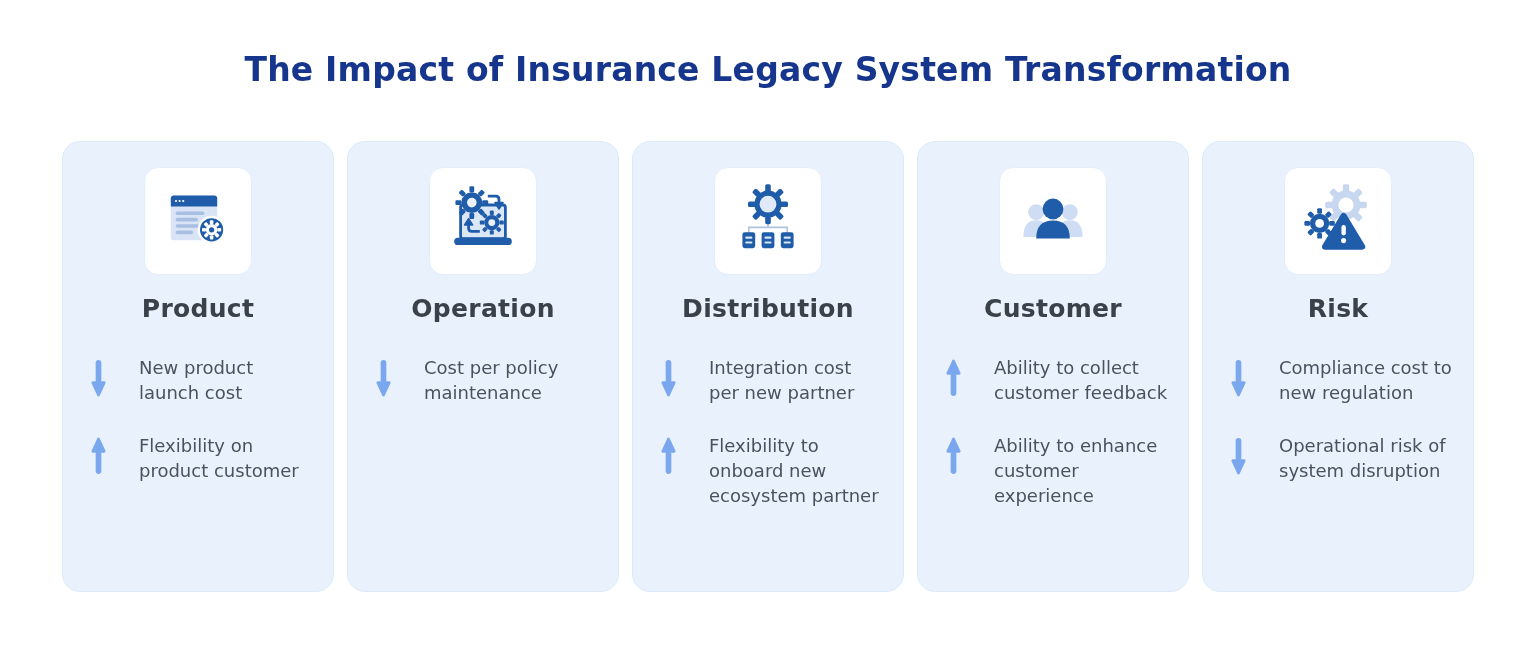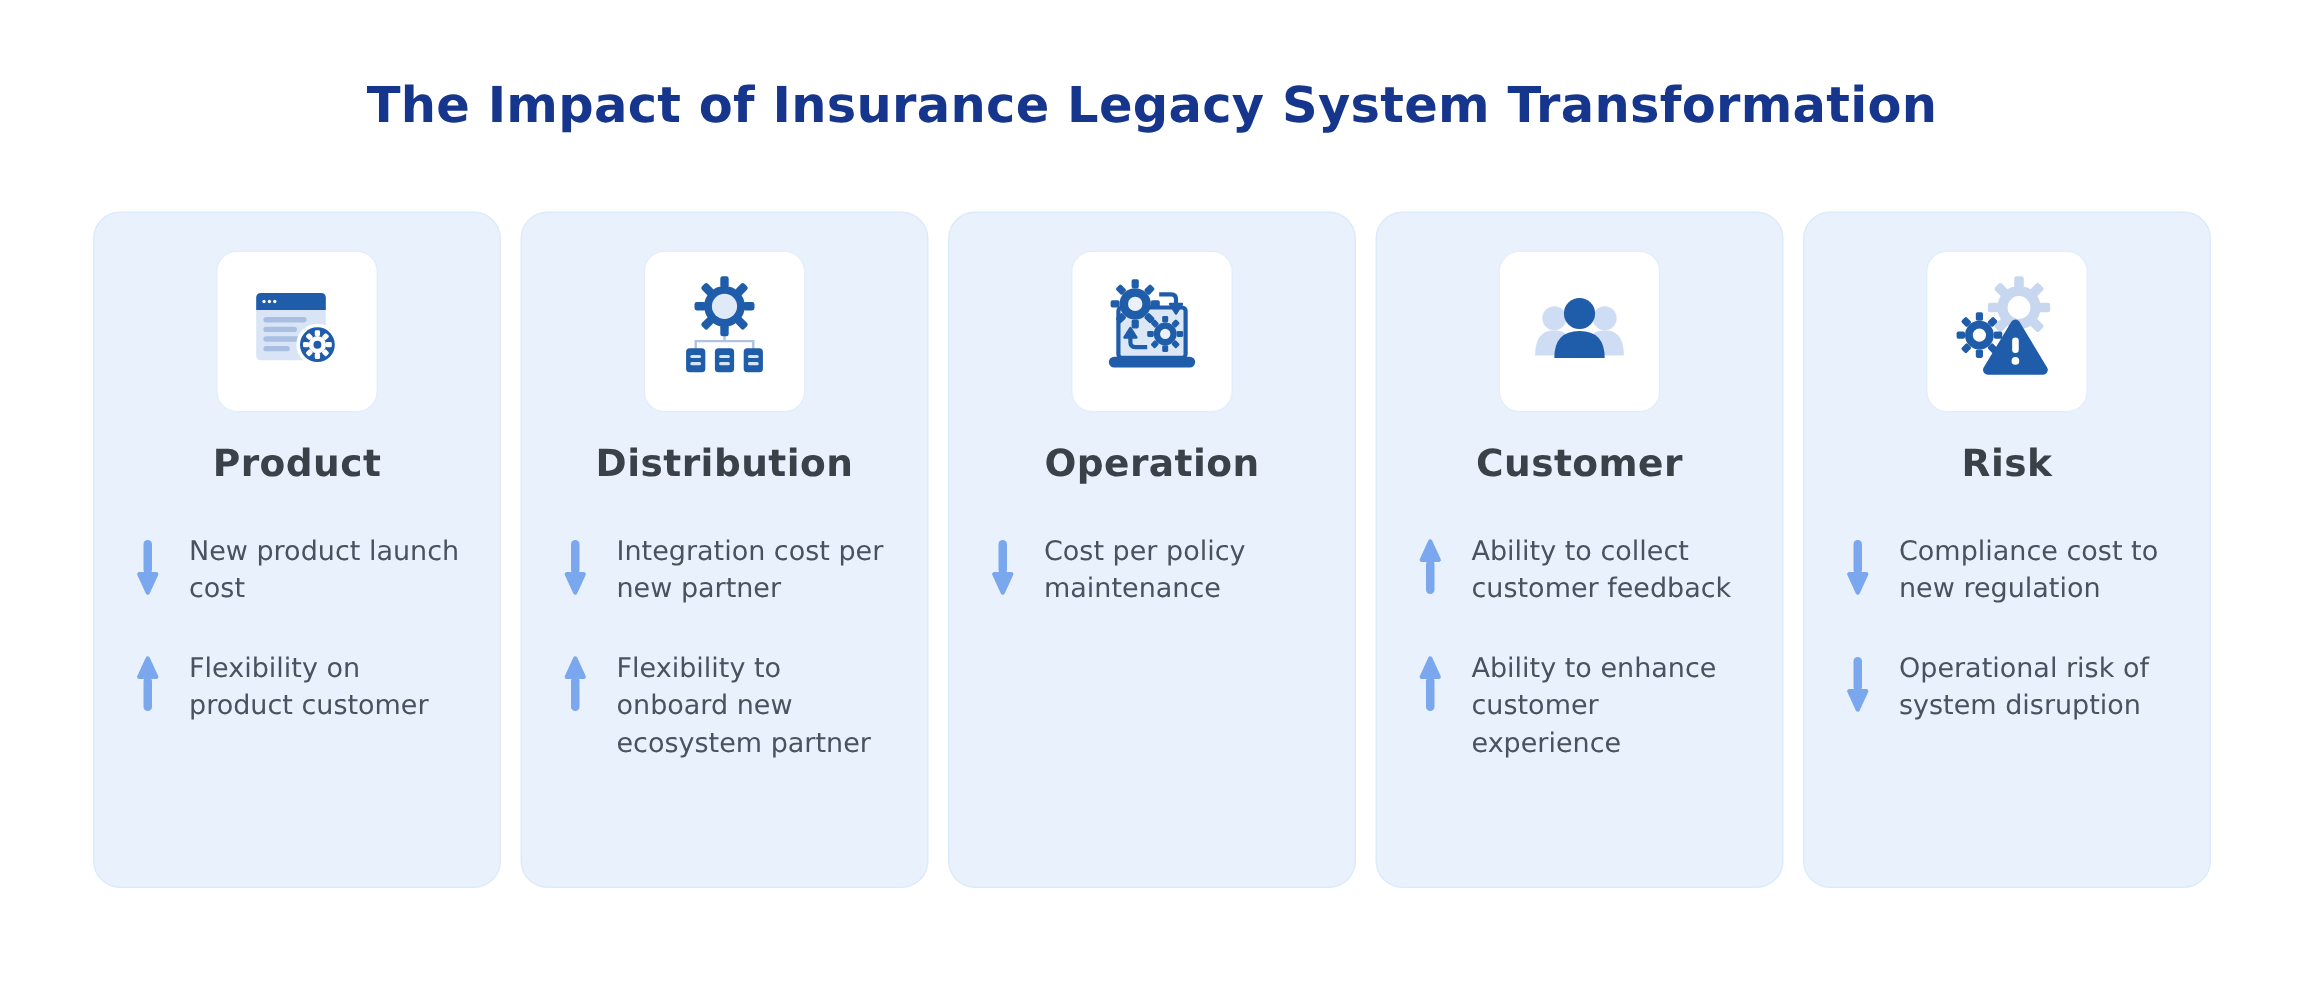--- a/index.html
+++ b/index.html
@@ -65,21 +65,21 @@
     padding: 0;
     width: 100%;
     display: flex;
     flex-direction: column;
     gap: 29px;
   }
 
   .item {
     display: flex;
     align-items: flex-start;
-    gap: 19px;
+    gap: 32px;
     padding-left: 8px;
   }
 
   .arrow { flex: none; width: 17px; height: 40px; margin-top: 2px; }
   .arrow svg { width: 100%; height: 100%; display: block; }
   .arrow.up svg { transform: rotate(180deg); }
 
   .item-text {
     margin: 0;
     font-size: 18px;
@@ -145,76 +145,20 @@
           </span>
           <p class="item-text">Flexibility on product customer</p>
         </li>
       </ul>
     </article>
 
     <article class="card">
       <div class="icon-box">
         <span>
           <svg viewBox="0 0 100 100">
-            <path d="M50 45 V58 M26 74 V58 H74 V74" fill="none" stroke="#AFC2DE" stroke-width="2"></path>
-            <g transform="translate(50,29)" fill="#1F5CA9">
-              <rect x="-3.5" y="-25" width="7" height="9.5" rx="2" transform="rotate(0)"></rect>
-              <rect x="-3.5" y="-25" width="7" height="9.5" rx="2" transform="rotate(45)"></rect>
-              <rect x="-3.5" y="-25" width="7" height="9.5" rx="2" transform="rotate(90)"></rect>
-              <rect x="-3.5" y="-25" width="7" height="9.5" rx="2" transform="rotate(135)"></rect>
-              <rect x="-3.5" y="-25" width="7" height="9.5" rx="2" transform="rotate(180)"></rect>
-              <rect x="-3.5" y="-25" width="7" height="9.5" rx="2" transform="rotate(225)"></rect>
-              <rect x="-3.5" y="-25" width="7" height="9.5" rx="2" transform="rotate(270)"></rect>
-              <rect x="-3.5" y="-25" width="7" height="9.5" rx="2" transform="rotate(315)"></rect>
-              <circle r="17"></circle>
-              <circle r="10.5" fill="#DFE9F7"></circle>
-            </g>
-            <g fill="#1F5CA9">
-              <rect x="18" y="64" width="16" height="20" rx="3"></rect>
-              <rect x="42" y="64" width="16" height="20" rx="3"></rect>
-              <rect x="66" y="64" width="16" height="20" rx="3"></rect>
-            </g>
-            <g fill="#D9E5F6">
-              <rect x="21.5" y="69.5" width="9" height="2.6" rx="1.3"></rect>
-                <rect x="21.5" y="75.5" width="9" height="2.6" rx="1.3"></rect>
-              <rect x="45.5" y="69.5" width="9" height="2.6" rx="1.3"></rect>
-                <rect x="45.5" y="75.5" width="9" height="2.6" rx="1.3"></rect>
-              <rect x="69.5" y="69.5" width="9" height="2.6" rx="1.3"></rect>
-                <rect x="69.5" y="75.5" width="9" height="2.6" rx="1.3"></rect>
-            </g>
-          </svg>
-        </span>
-      </div>
-      <h2 class="card-title">Distribution</h2>
-      <ul class="items">
-        <li class="item">
-          <span class="arrow down">
-            <svg viewBox="0 0 18 42">
-                <rect x="6" y="2" width="6" height="24" rx="3" fill="#7AA7EE"></rect>
-                <path d="M3 26 L15 26 L9 39 Z" fill="#7AA7EE" stroke="#7AA7EE" stroke-width="3" stroke-linejoin="round"></path>
-              </svg>
-          </span>
-          <p class="item-text">Integration cost per new partner</p>
-        </li>
-        <li class="item">
-          <span class="arrow up">
-            <svg viewBox="0 0 18 42">
-                <rect x="6" y="2" width="6" height="24" rx="3" fill="#7AA7EE"></rect>
-                <path d="M3 26 L15 26 L9 39 Z" fill="#7AA7EE" stroke="#7AA7EE" stroke-width="3" stroke-linejoin="round"></path>
-              </svg>
-          </span>
-          <p class="item-text">Flexibility to onboard new ecosystem partner</p>
-        </li>
-      </ul>
-    </article>
-
-    <article class="card">
-      <div class="icon-box">
-        <span>
-          <svg viewBox="0 0 100 100">
             <rect x="22" y="30" width="56" height="42" rx="3" fill="#DCE7F6" stroke="#1F5CA9" stroke-width="3.5"></rect>
             <rect x="14" y="71" width="72" height="9" rx="4.5" fill="#1F5CA9"></rect>
             <path d="M56 19 H66 Q70 19 70 23 V28" fill="none" stroke="#1F5CA9" stroke-width="3.5"></path>
             <path d="M65 27 L75 27 L70 35 Z" fill="#1F5CA9" stroke="#1F5CA9" stroke-width="2" stroke-linejoin="round"></path>
             <path d="M46 63 H36 Q32 63 32 59 V54" fill="none" stroke="#1F5CA9" stroke-width="3.5"></path>
             <path d="M27 55 L37 55 L32 47 Z" fill="#1F5CA9" stroke="#1F5CA9" stroke-width="2" stroke-linejoin="round"></path>
             <g transform="translate(36,27)" fill="#1F5CA9">
               <rect x="-3" y="-20.5" width="6" height="7.5" rx="1.5" transform="rotate(0)"></rect>
               <rect x="-3" y="-20.5" width="6" height="7.5" rx="1.5" transform="rotate(45)"></rect>
               <rect x="-3" y="-20.5" width="6" height="7.5" rx="1.5" transform="rotate(90)"></rect>
@@ -252,20 +196,76 @@
           </span>
           <p class="item-text">Cost per policy maintenance</p>
         </li>
       </ul>
     </article>
 
     <article class="card">
       <div class="icon-box">
         <span>
           <svg viewBox="0 0 100 100">
+            <path d="M50 45 V58 M26 74 V58 H74 V74" fill="none" stroke="#AFC2DE" stroke-width="2"></path>
+            <g transform="translate(50,29)" fill="#1F5CA9">
+              <rect x="-3.5" y="-25" width="7" height="9.5" rx="2" transform="rotate(0)"></rect>
+              <rect x="-3.5" y="-25" width="7" height="9.5" rx="2" transform="rotate(45)"></rect>
+              <rect x="-3.5" y="-25" width="7" height="9.5" rx="2" transform="rotate(90)"></rect>
+              <rect x="-3.5" y="-25" width="7" height="9.5" rx="2" transform="rotate(135)"></rect>
+              <rect x="-3.5" y="-25" width="7" height="9.5" rx="2" transform="rotate(180)"></rect>
+              <rect x="-3.5" y="-25" width="7" height="9.5" rx="2" transform="rotate(225)"></rect>
+              <rect x="-3.5" y="-25" width="7" height="9.5" rx="2" transform="rotate(270)"></rect>
+              <rect x="-3.5" y="-25" width="7" height="9.5" rx="2" transform="rotate(315)"></rect>
+              <circle r="17"></circle>
+              <circle r="10.5" fill="#DFE9F7"></circle>
+            </g>
+            <g fill="#1F5CA9">
+              <rect x="18" y="64" width="16" height="20" rx="3"></rect>
+              <rect x="42" y="64" width="16" height="20" rx="3"></rect>
+              <rect x="66" y="64" width="16" height="20" rx="3"></rect>
+            </g>
+            <g fill="#D9E5F6">
+              <rect x="21.5" y="69.5" width="9" height="2.6" rx="1.3"></rect>
+                <rect x="21.5" y="75.5" width="9" height="2.6" rx="1.3"></rect>
+              <rect x="45.5" y="69.5" width="9" height="2.6" rx="1.3"></rect>
+                <rect x="45.5" y="75.5" width="9" height="2.6" rx="1.3"></rect>
+              <rect x="69.5" y="69.5" width="9" height="2.6" rx="1.3"></rect>
+                <rect x="69.5" y="75.5" width="9" height="2.6" rx="1.3"></rect>
+            </g>
+          </svg>
+        </span>
+      </div>
+      <h2 class="card-title">Distribution</h2>
+      <ul class="items">
+        <li class="item">
+          <span class="arrow down">
+            <svg viewBox="0 0 18 42">
+                <rect x="6" y="2" width="6" height="24" rx="3" fill="#7AA7EE"></rect>
+                <path d="M3 26 L15 26 L9 39 Z" fill="#7AA7EE" stroke="#7AA7EE" stroke-width="3" stroke-linejoin="round"></path>
+              </svg>
+          </span>
+          <p class="item-text">Integration cost per new partner</p>
+        </li>
+        <li class="item">
+          <span class="arrow up">
+            <svg viewBox="0 0 18 42">
+                <rect x="6" y="2" width="6" height="24" rx="3" fill="#7AA7EE"></rect>
+                <path d="M3 26 L15 26 L9 39 Z" fill="#7AA7EE" stroke="#7AA7EE" stroke-width="3" stroke-linejoin="round"></path>
+              </svg>
+          </span>
+          <p class="item-text">Flexibility to onboard new ecosystem partner</p>
+        </li>
+      </ul>
+    </article>
+
+    <article class="card">
+      <div class="icon-box">
+        <span>
+          <svg viewBox="0 0 100 100">
             <g fill="#CFDDF4">
               <circle cx="29" cy="39" r="10"></circle>
               <path d="M13 70 Q13 49 29 49 Q45 49 45 70 Z"></path>
               <circle cx="71" cy="39" r="10"></circle>
               <path d="M55 70 Q55 49 71 49 Q87 49 87 70 Z"></path>
             </g>
             <g fill="#1F5CA9">
               <circle cx="50" cy="35" r="13"></circle>
               <path d="M29 72 Q29 49.5 50 49.5 Q71 49.5 71 72 Z"></path>
             </g>

